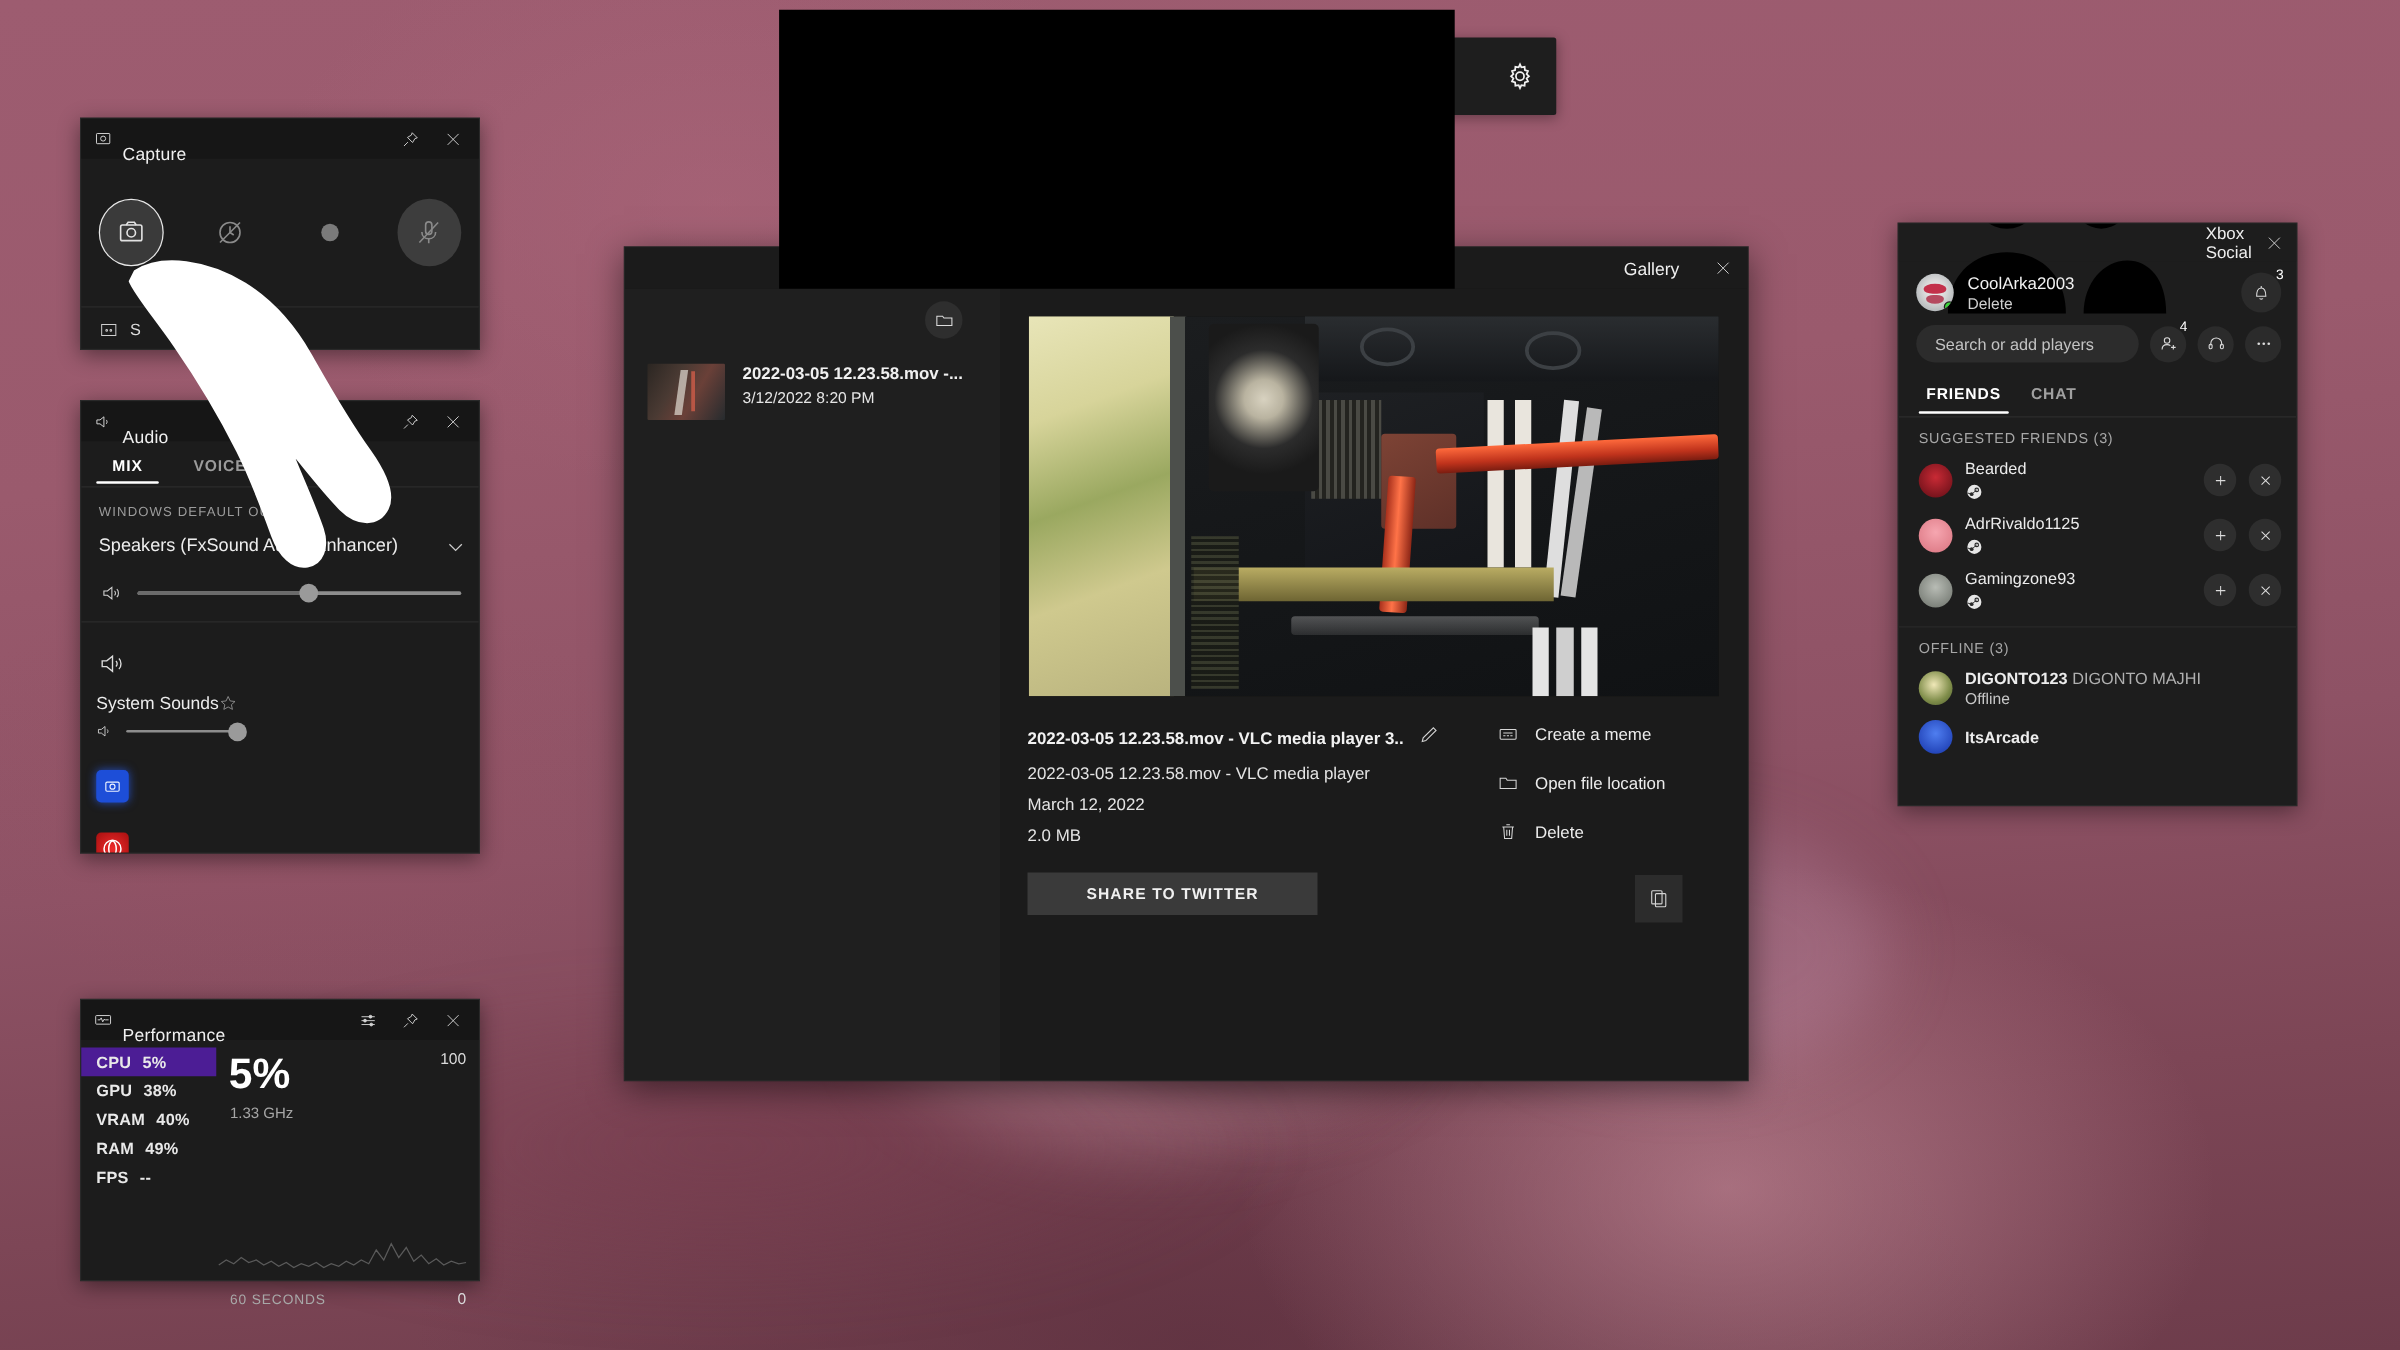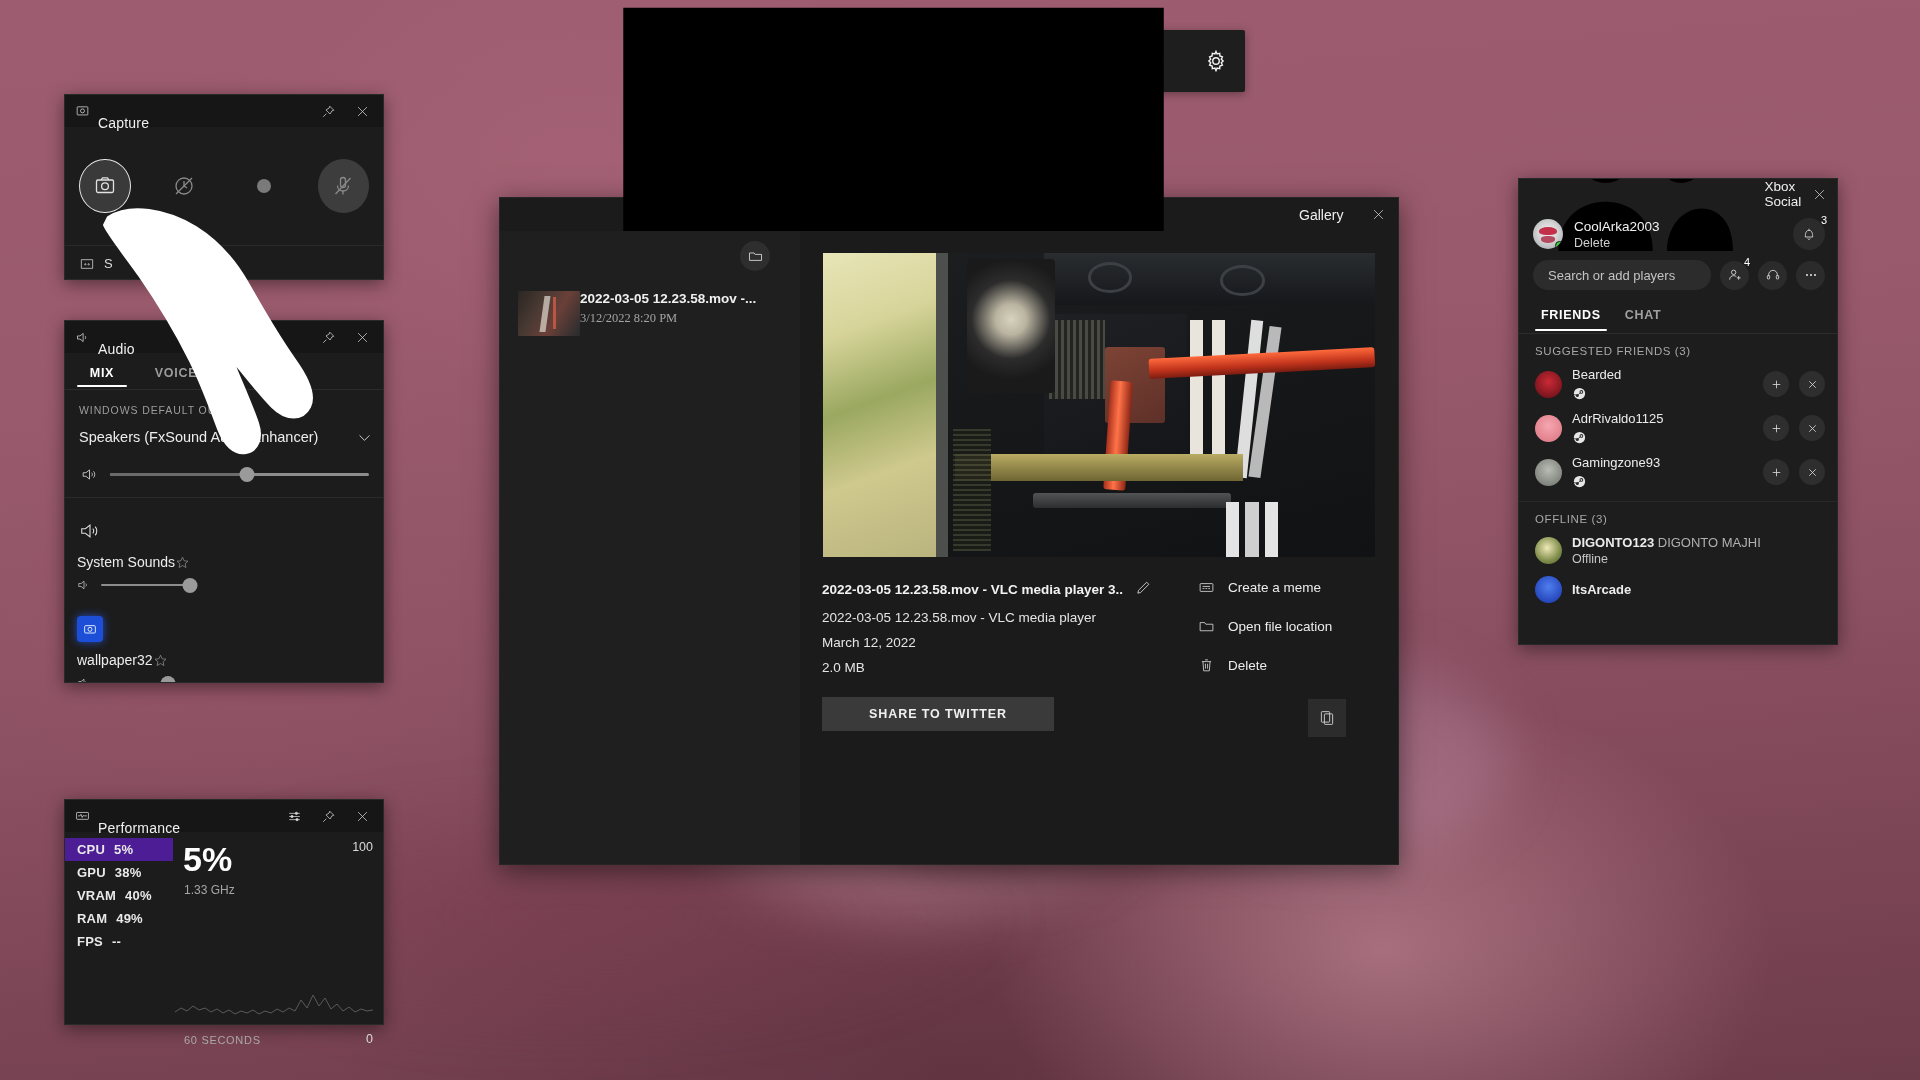--- a/index.html
+++ b/index.html
@@ -171,37 +171,37 @@
   #gallery-title .w-name { flex:1; font-size:14px; color:#efefef; }
   #gallery-body { display:flex; height: calc(100% - 33px); }
   #gallery-list {
     width: 300px; background:#1f1f1f; position:relative; padding-top: 10px;
   }
   #gallery-folderbtn {
     position:absolute; right:30px; top:10px; width:30px; height:30px; border-radius:50%;
     background:#2e2e2e; display:flex; align-items:center; justify-content:center; cursor:pointer;
   }
   #gallery-folderbtn svg { width:17px; height:17px; stroke:#ddd; fill:none; stroke-width:1.2; }
-  .gitem { display:flex; padding: 50px 12px 0 18px; cursor:pointer; }
+  .gitem { display:flex; gap:14px; padding: 50px 12px 0 18px; cursor:pointer; }
   .gitem-thumb {
     width:62px; height:45px; flex:0 0 auto; border-radius:1px; overflow:hidden;
     background: linear-gradient(120deg,#2b2622,#4a3a33 35%,#6a4038 60%,#262b2e 100%);
     position:relative;
   }
   .gitem-thumb::before {
     content:""; position:absolute; left:38%; top:10%; width:10%; height:80%;
     background:#d8d2c8; opacity:.75; transform:skewX(-8deg);
   }
   .gitem-thumb::after {
     content:""; position:absolute; left:56%; top:14%; width:6%; height:70%;
     background:#c85a48; opacity:.85;
   }
   .gitem-text { min-width:0; }
   .gitem-name { font-size:13.5px; font-weight:bold; color:#f0f0f0; white-space:nowrap; overflow:hidden; }
-  .gitem-date { font-size:12.5px; color:#a3a3a3; margin-top:5px;font-family:Liberation Serif, serif; }
+  .gitem-date { font-size:12.5px; color:#e5e5e5; margin-top:5px; }
   #gallery-detail { flex:1; background:#1b1b1b; padding: 14px 22px 0 22px; }
   #preview {
     width: 552px; height: 304px; margin: 8px auto 0 auto; overflow:hidden; position:relative;
     background:#12120f;
   }
   #preview .pv-win   { position:absolute; left:0; top:0; width:21%; height:100%;
     background: linear-gradient(160deg,#e8e5b8 0%,#d7d49a 25%,#9aa860 48%,#cfc98e 70%,#b9b37e 100%); }
   #preview .pv-winframe { position:absolute; left:20.5%; top:0; width:2.4%; height:100%; background:#4c4f4b; }
   #preview .pv-case  { position:absolute; left:22.6%; top:0; right:0; height:100%;
     background: linear-gradient(165deg,#1b1d1f 0%,#16181a 40%,#101214 100%); }
@@ -544,38 +544,20 @@
     </div>
   </div>
 
   <div class="app-row">
     <div class="app-ic" style="background:#1d4ed8;box-shadow:0 0 8px rgba(40,90,230,.8);">
       <svg viewBox="0 0 24 24" style="stroke:#eaf1ff;fill:none;stroke-width:1.4;width:16px;height:16px;">
         <rect x="4" y="7" width="16" height="11" rx="1.5"></rect>
           <circle cx="12" cy="12.5" r="3"></circle>
       </svg>
     </div>
-    <div class="app-right">
-      <div class="app-top">
-        <span class="app-name">wallpaper32</span>
-        <svg class="star" viewBox="0 0 24 24">
-            <path d="M12 3.5 L14.6 9.2 L20.8 9.9 L16.2 14 L17.5 20 L12 16.9 L6.5 20 L7.8 14 L3.2 9.9 L9.4 9.2 Z"></path>
-          </svg>
-      </div>
-      <div class="app-slider">
-        <svg class="spk-ic" viewBox="0 0 24 24">
-            <path d="M3 9.5 H7 L12 5.5 V18.5 L7 14.5 H3 Z"></path>
-            <path d="M15 9.5 C16.4 10.8 16.4 13.2 15 14.5"></path>
-          </svg>
-        <div class="slider">
-          <div class="track"></div>
-          <div class="thumb" style="left:100%"></div>
-        </div>
-      </div>
-    </div>
   </div>
 
   <div class="app-row">
     <div class="app-ic" style="background:radial-gradient(circle,#ef2b2b,#a60f0f);">
       <svg viewBox="0 0 24 24" style="stroke:#fff;fill:none;stroke-width:1.6;width:18px;height:18px;">
           <ellipse cx="12" cy="12" rx="9" ry="9"></ellipse>
           <ellipse cx="12" cy="12" rx="4" ry="8.2"></ellipse>
         </svg>
     </div>
     <div class="app-right">

